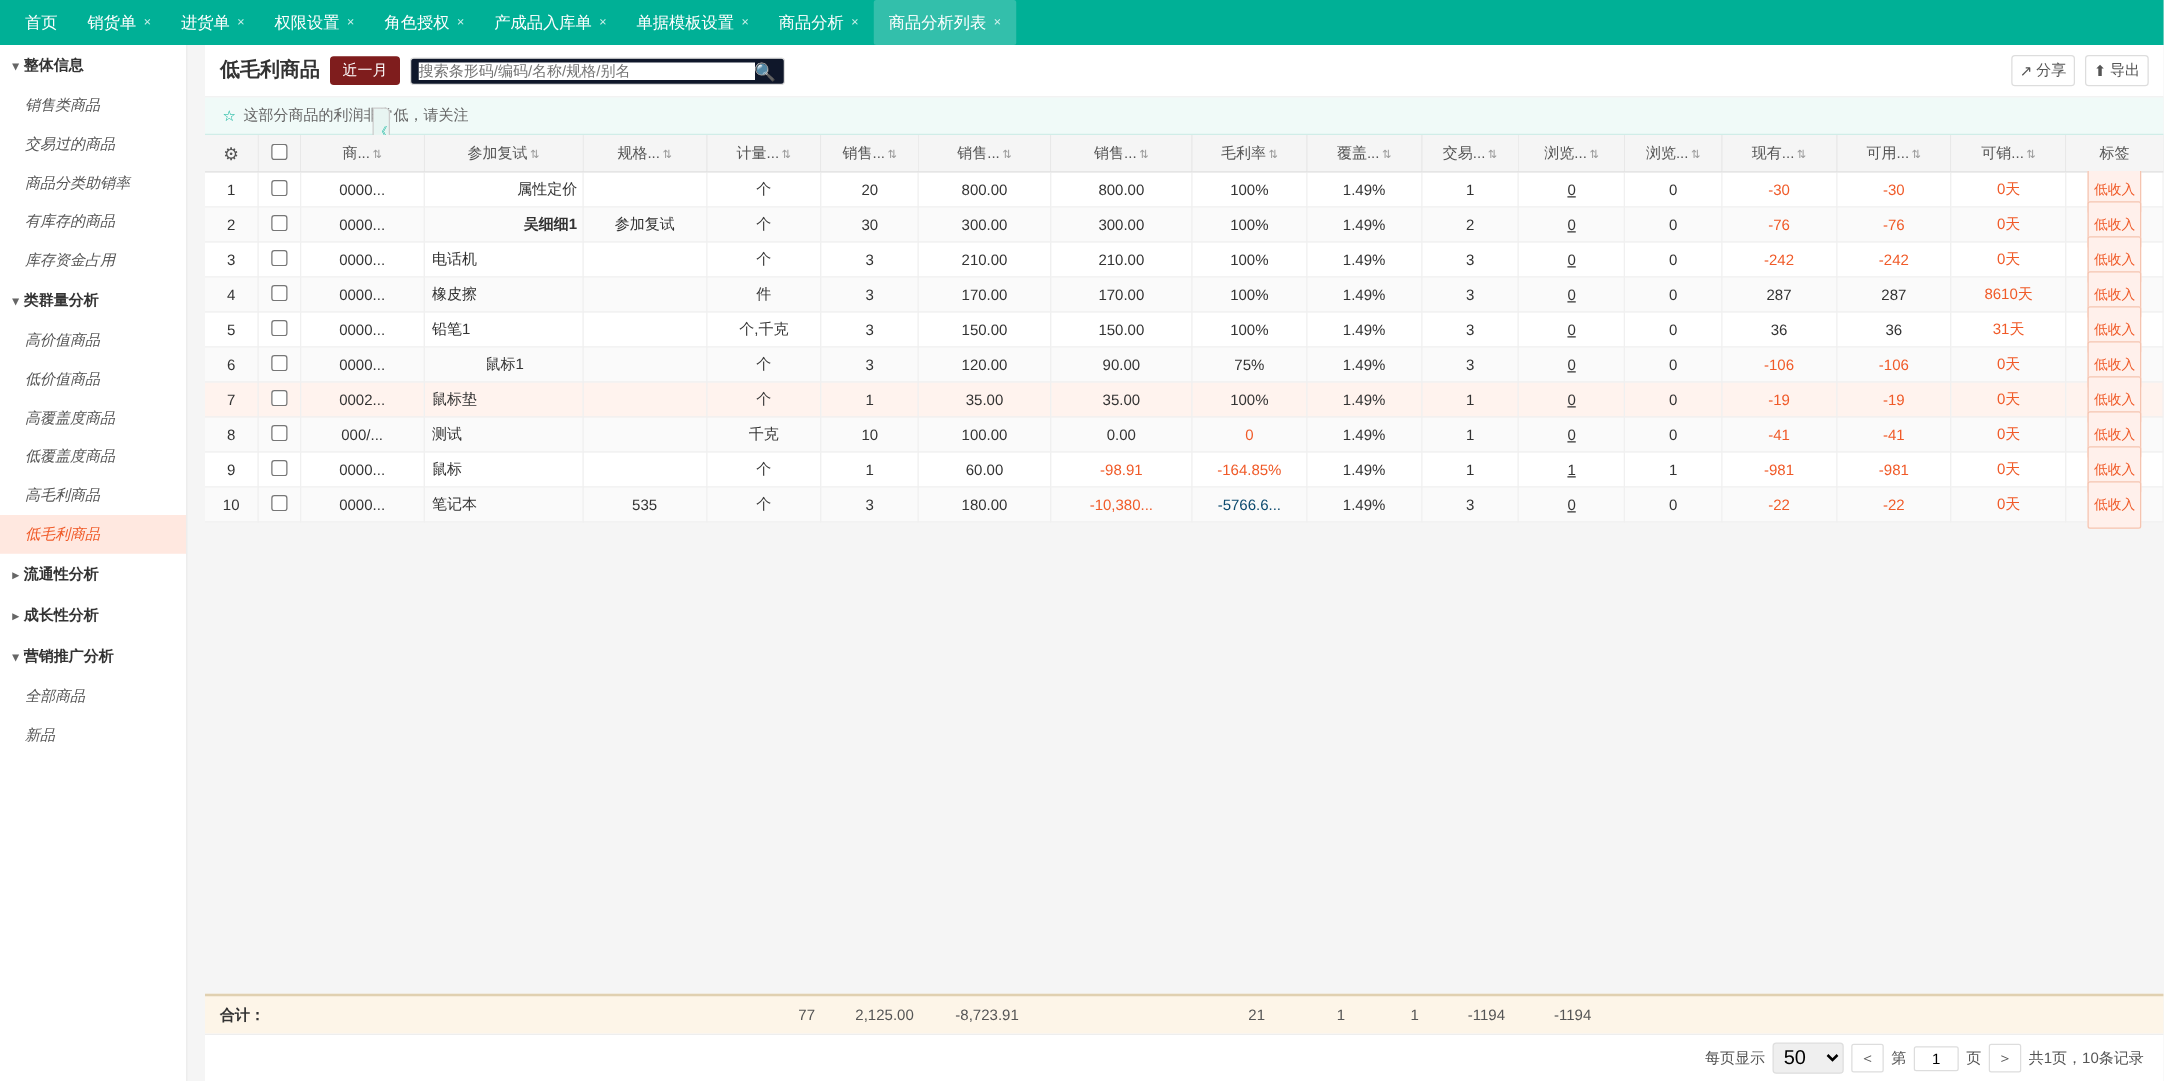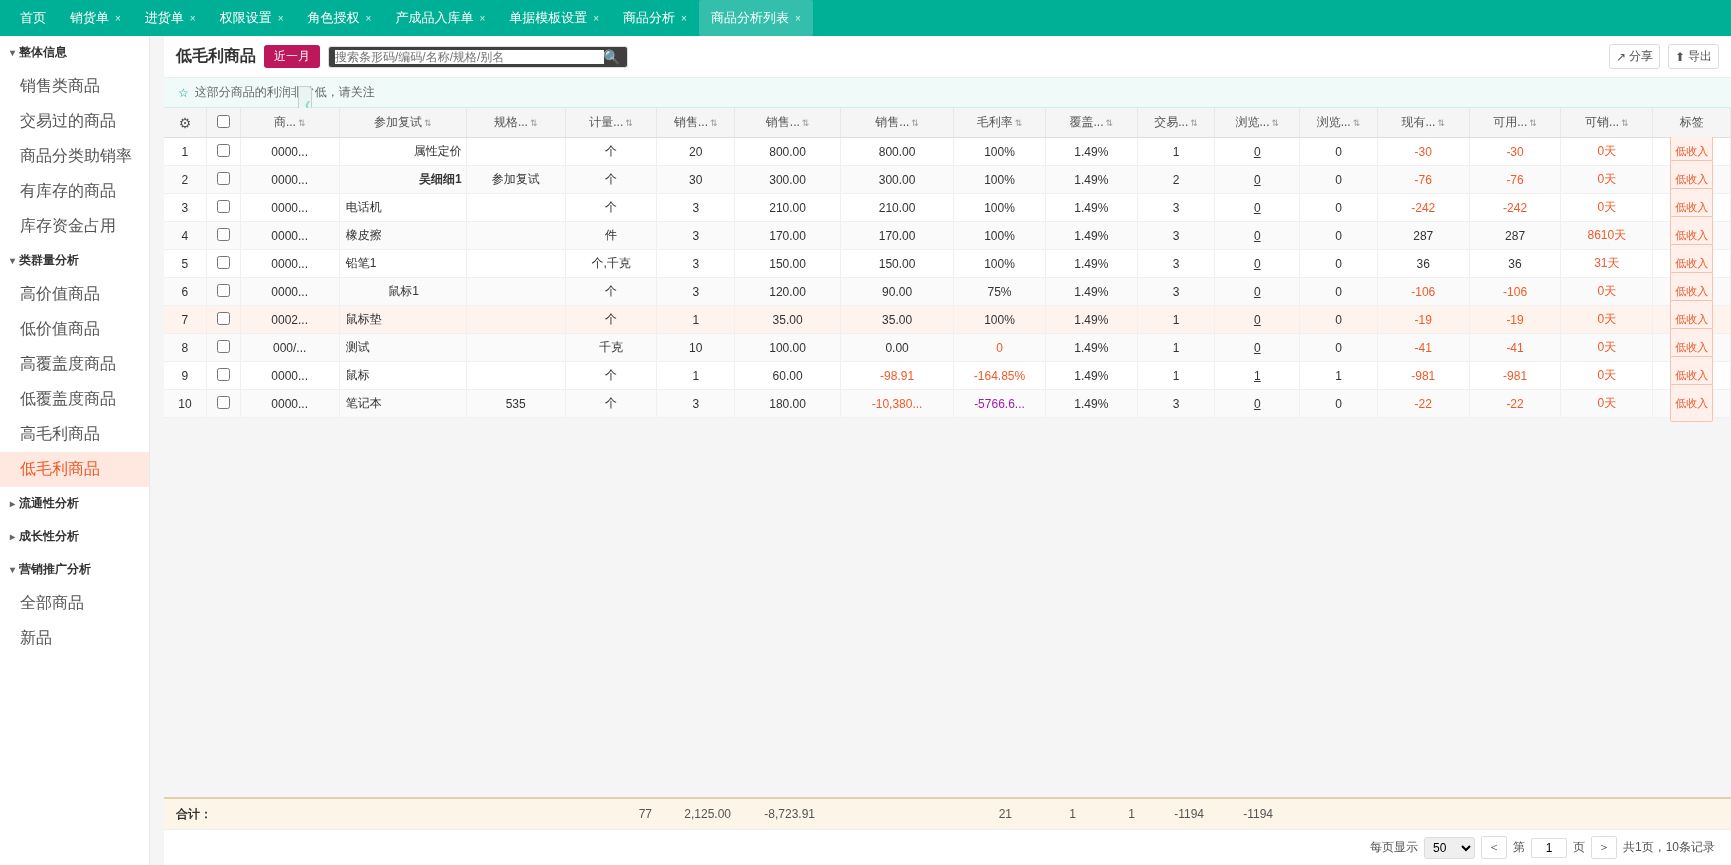--- a/index.html
+++ b/index.html
@@ -52,21 +52,22 @@
       color: #333;
       font-size: 12px;
       cursor: pointer;
       font-weight: bold;
     }
     .sidebar-group-header .arrow { margin-right: 4px; color: #666; font-size: 10px; }
     .sidebar-item {
       padding: 7px 10px 7px 20px;
       color: #555;
       cursor: pointer;
-      font-size: 16px;
+      font-size: 12px;
+      font-style: italic;
     }
     .sidebar-item.active { background: #ffe8e0; color: #f05a28; }
     .collapse-btn {
       position: absolute;
       left: 148px;
       top: 50px;
       background: #e8f5f2;
       border: 1px solid #ccc;
       width: 14px;
       height: 40px;
@@ -96,35 +97,35 @@
       background: #fff;
       border-bottom: 1px solid #eee;
       gap: 8px;
     }
     .page-title {
       font-size: 16px;
       font-weight: bold;
       color: #333;
     }
     .filter-btn {
-      background: #be185d;
+      background: #7f1d1d;
       color: #fff;
       border: none;
       padding: 3px 10px;
       border-radius: 3px;
       cursor: pointer;
       font-size: 12px;
     }
     .search-box {
       display: flex;
       align-items: center;
       border: 1px solid #ddd;
       border-radius: 3px;
       padding: 2px 6px;
-      background: #404040;
+      background: #0f172a;
       flex: 1;
       max-width: 300px;
     }
     .search-box input {
       border: none;
       outline: none;
       font-size: 12px;
       width: 100%;
       color: #999;
     }
@@ -235,21 +236,21 @@
       border-top: 1px solid #eee;
       padding: 6px 16px;
       gap: 6px;
       font-size: 12px;
       color: #555;
     }
     .page-size-select {
       border: 1px solid #ddd;
       border-radius: 3px;
       padding: 2px 4px;
-      font-size: 12px;
+      font-size: 16px;
     }
     .page-btn {
       border: 1px solid #ddd;
       background: #fff;
       padding: 2px 6px;
       cursor: pointer;
       border-radius: 2px;
       font-size: 12px;
       color: #555;
     }
@@ -667,21 +668,21 @@
             <tr>
       <td>10</td>
       <td><input type="checkbox" style=""></td>
       <td>0000...</td>
       <td style="text-align:left;padding-left:6px;">笔记本</td>
       <td>535</td>
       <td>个</td>
       <td>3</td>
       <td>180.00</td>
       <td style="color:#f05a28;">-10,380...</td>
-      <td style="color:#a21caf;">-5766.6...</td>
+      <td style="color:#0c4a6e;">-5766.6...</td>
       <td>1.49%</td>
       <td>3</td>
       <td><span class="underline-link">0</span></td>
       <td>0</td>
       <td style="color:#f05a28;">-22</td>
       <td style="color:#f05a28;">-22</td>
       <td style="color:#f05a28;">0天</td>
       <td><span class="tag-badge">低收入</span></td>
     </tr>
           </tbody>

